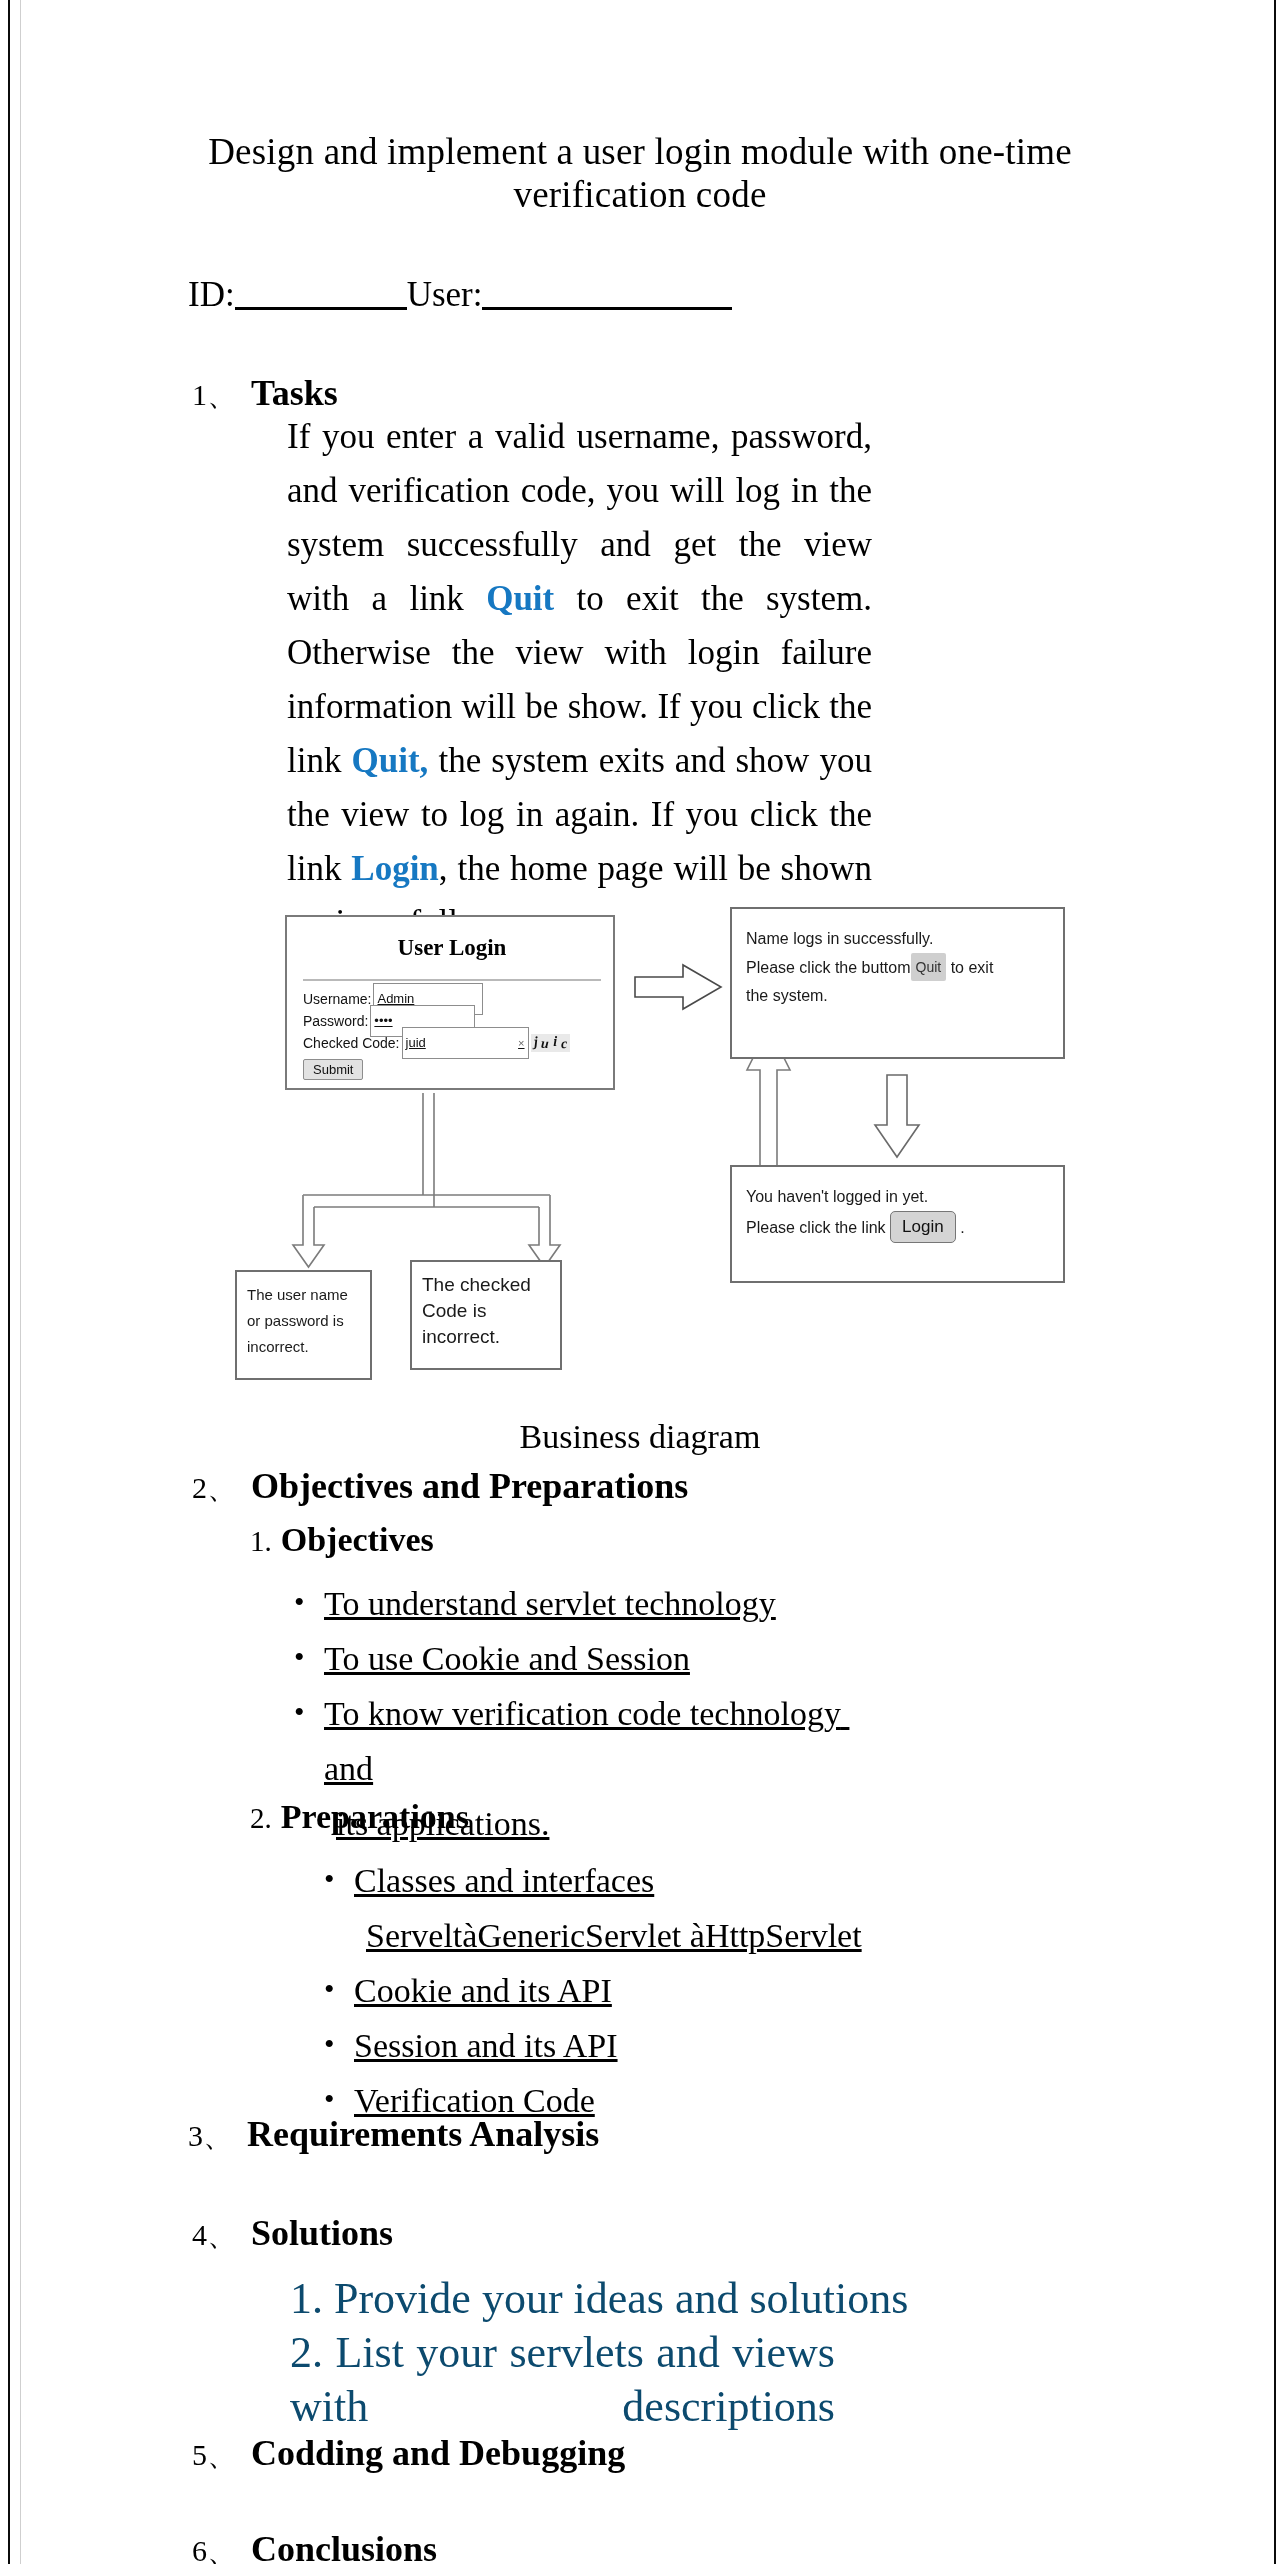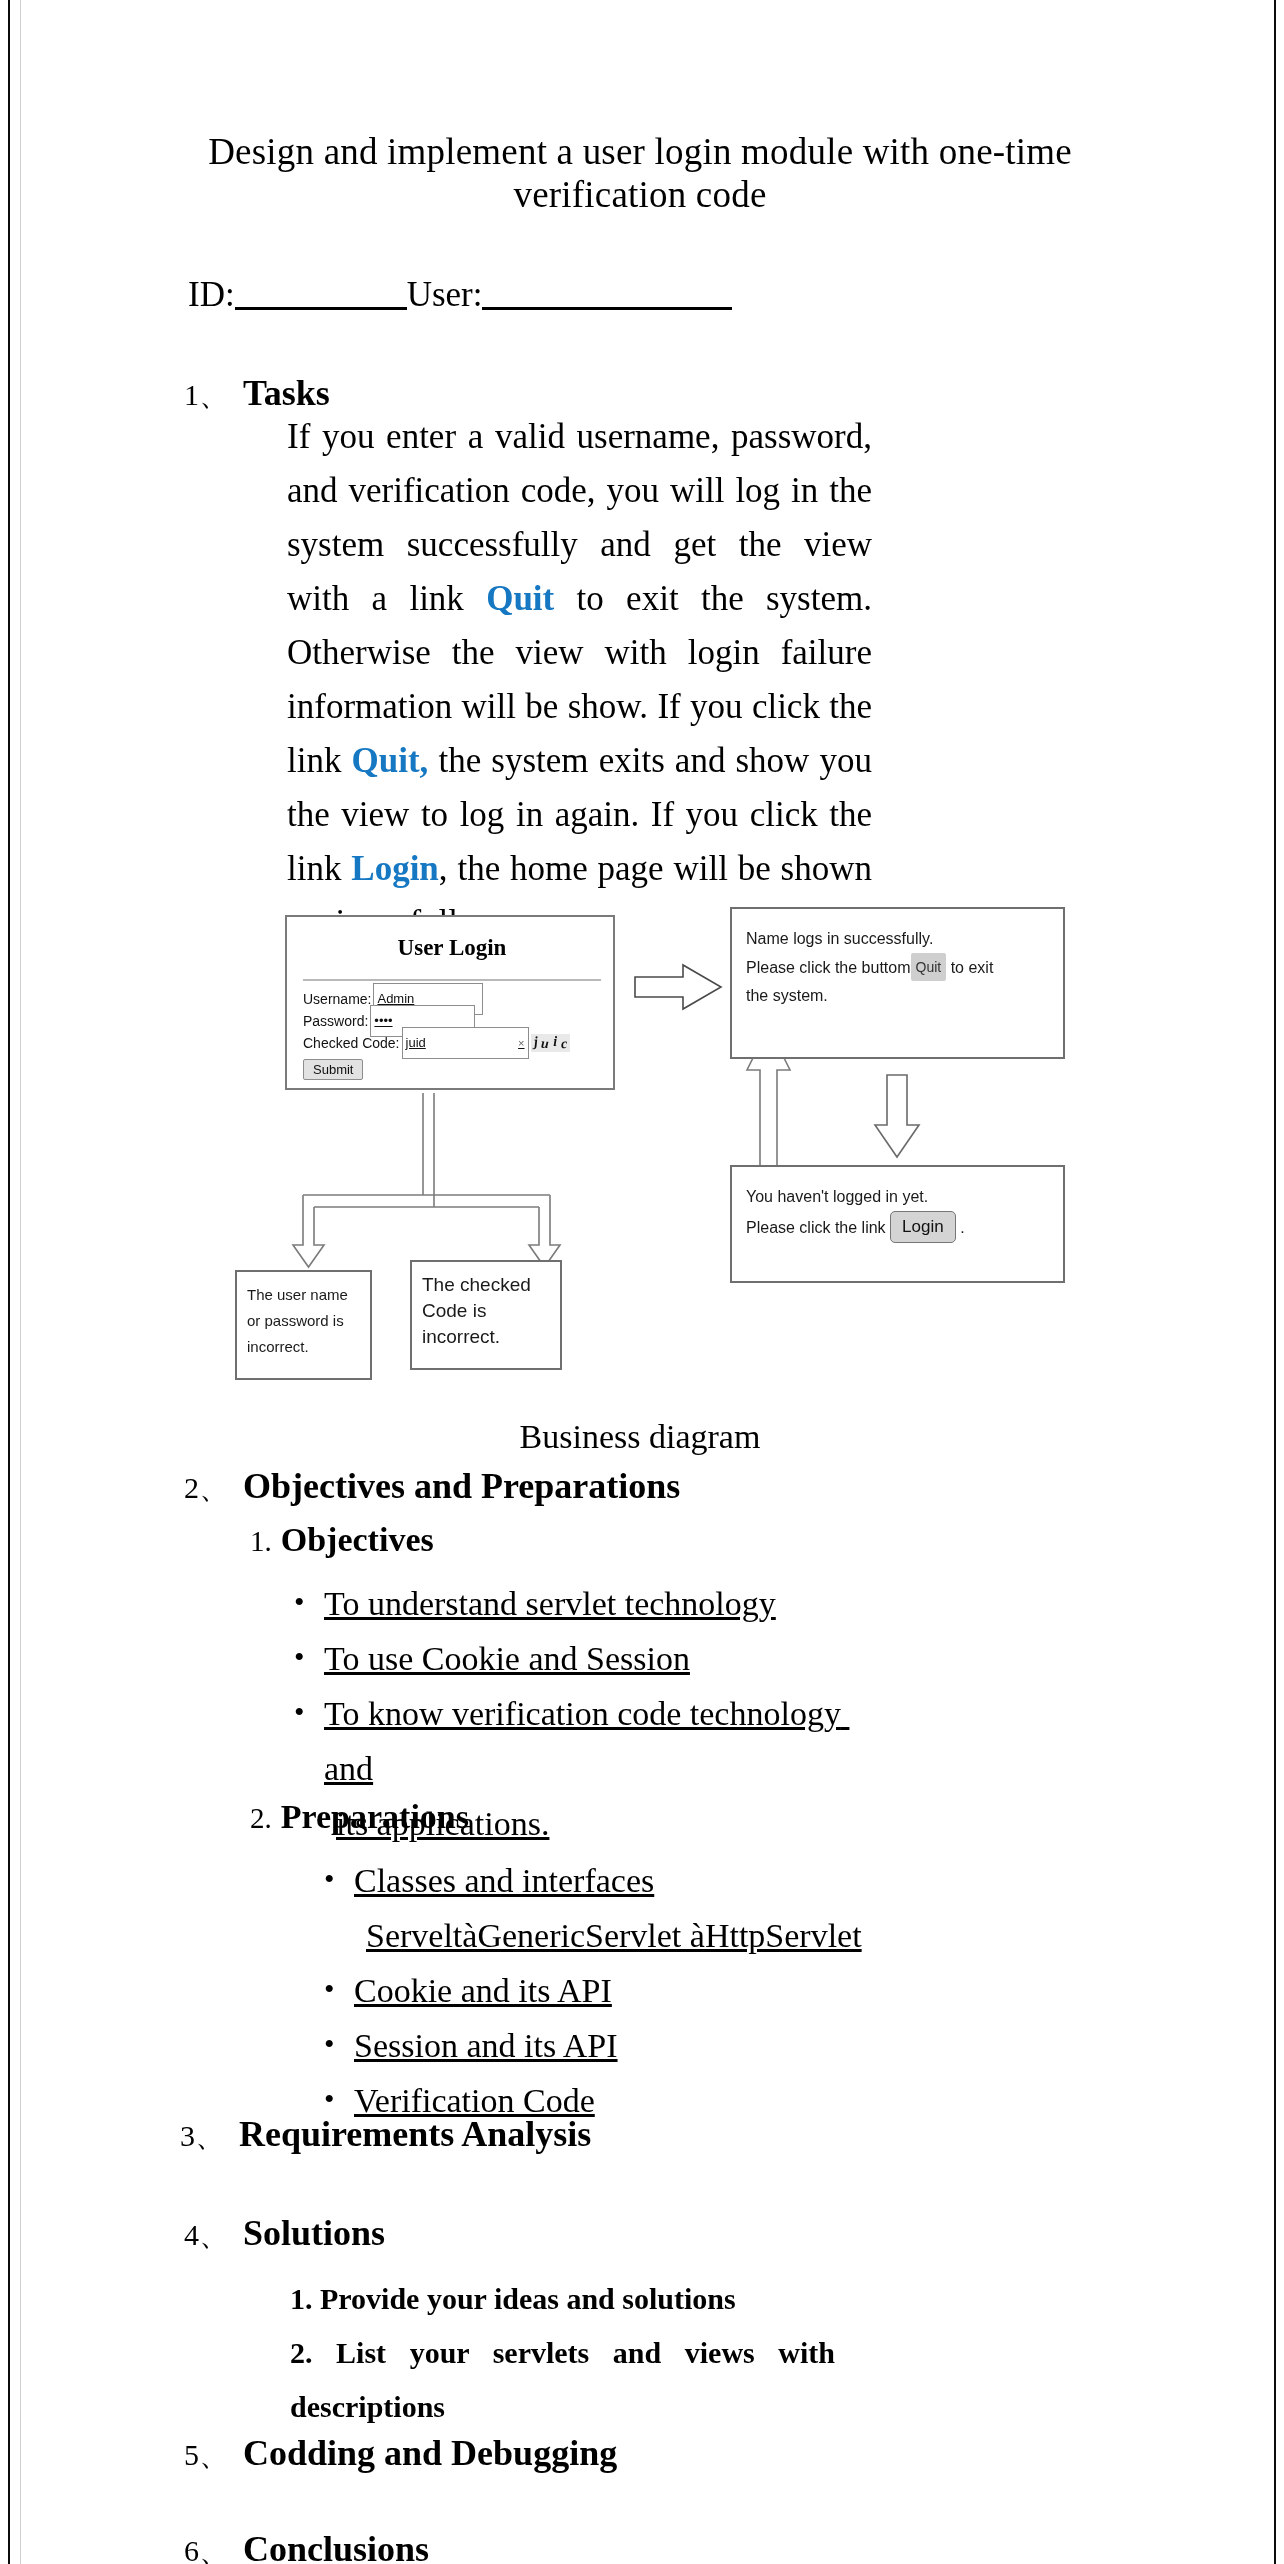--- a/index.html
+++ b/index.html
@@ -47,20 +47,21 @@
     vertical-align:-4px;
   }
   .bl-id{width:172px;}
   .bl-name{width:250px;}
 
   
   .h-num{
     position:absolute;
     font-size:34px;
     white-space:nowrap;
+    margin-left:8px;
   }
   .h-num .n{font-weight:400;font-size:30px;}
   .h-num .t{font-weight:bold;font-size:36px;padding-left:14px;}
 
   .h-sub{
     position:absolute;
     font-size:32px;
     white-space:nowrap;
   }
   .h-sub .n{font-weight:400;font-size:29px;}
@@ -83,24 +84,23 @@
   .bullets .li:before{
     content:"\2022";
     position:absolute;left:4px;top:-2px;font-size:30px;
   }
   .bullets .cont{padding-left:46px;}
 
   
   .sol{
     position:absolute;
     left:110px; top:2272px; width:545px;
-    font-size:30px;
+    font-size:44px;
     line-height:54px;
-    color:#000000;
-    font-weight:bold;
+    color:#0c4a6e;
   }
   .sol .r1{white-space:nowrap;}
   .sol .r2{text-align:justify;text-justify:inter-word;}
   .sol .r2:after{content:"";display:inline-block;width:100%;}
 
   
   .diag{
     position:absolute;
     left:55px; top:915px;
     width:830px; height:500px;

